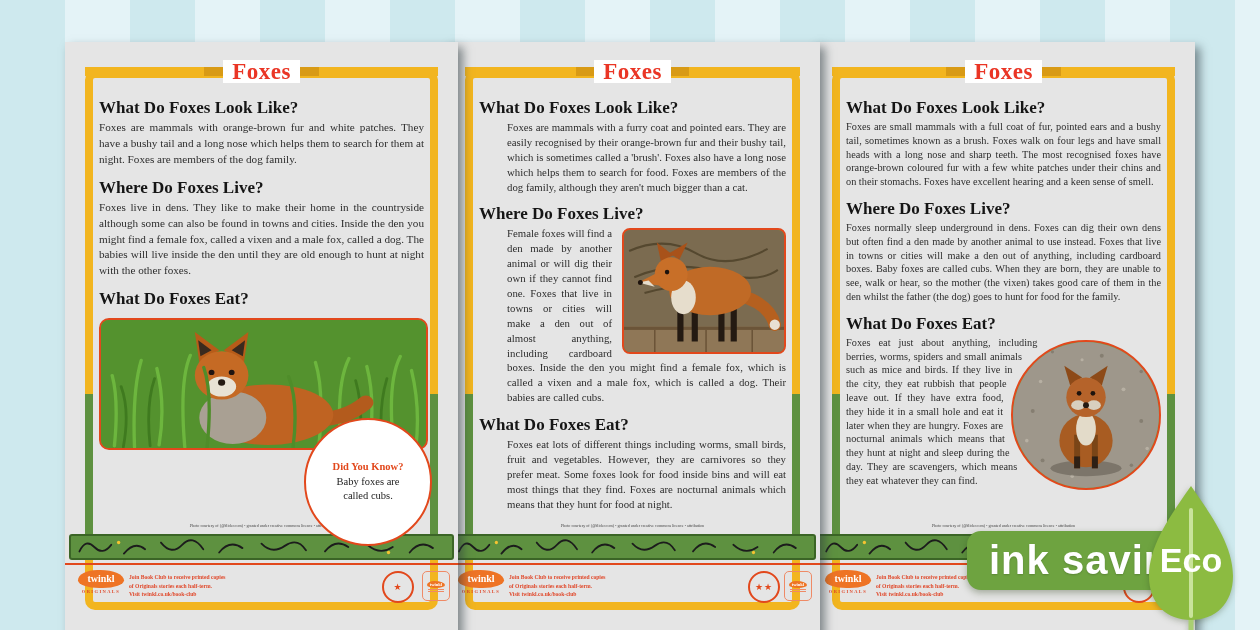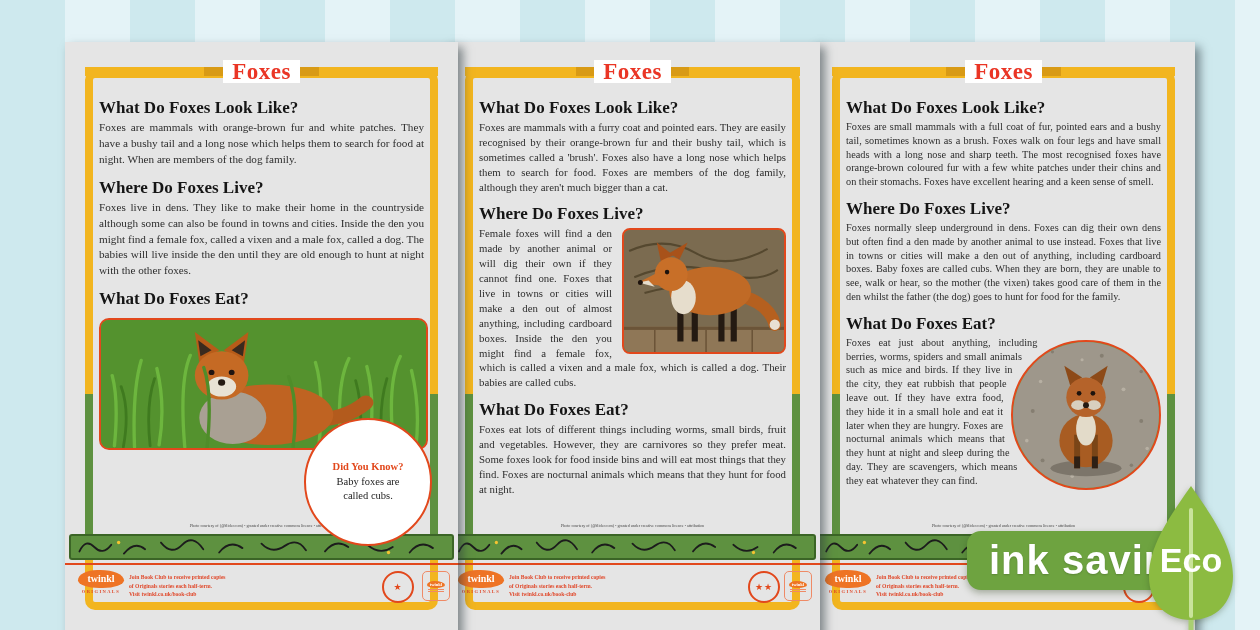--- a/index.html
+++ b/index.html
@@ -26,21 +26,21 @@
   .tbar.l{background:linear-gradient(90deg,#f2b51f 0 86%,#d89a15 86%);}
   .tbar.r{background:linear-gradient(90deg,#d89a15 0 14%,#f2b51f 14%);}
   .ptitle{padding:0 9px;background:#fff;color:#ea3525;font-weight:bold;
           font-size:23px;letter-spacing:.5px;line-height:1;}
 
   .content{position:absolute;left:34px;right:34px;top:44px;color:#2d2d2d;}
   .content h3{font-size:17px;margin:10px 0 2px;color:#151515;}
   .content h3:first-child{margin-top:12px;}
   .content p{margin:0;text-align:justify;}
   .p1 .content p{font-size:11.2px;line-height:1.42;}
-  .p2 .content p{font-size:10.8px;line-height:1.38;}
+  .p2 .content p{font-size:10.8px;line-height:1.38;margin-left:28px;}
   .p3 .content p{font-size:10.3px;line-height:1.34;}
   .clear{clear:both;}
 
   .photo{border:2px solid #e2481c;overflow:hidden;background:#6a9a3a;}
   .photo svg{display:block;width:100%;height:100%;}
   .photo1{margin-top:9px;width:100%;height:128px;border-radius:10px;}
   .photo2{float:right;width:160px;height:122px;margin:2px 0 4px 10px;border-radius:8px;}
   .photo3{float:right;width:146px;height:146px;margin:4px 0 4px 8px;border-radius:50%;
           shape-outside:circle(50%);}
 
@@ -93,21 +93,21 @@
   <div class="frame"></div>
   <div class="side-green l"></div>
   <div class="side-green r"></div>
   <div class="title-row">
     <div class="tbar l"></div>
     <div class="ptitle">Foxes</div>
     <div class="tbar r"></div>
   </div>
   <div class="content">
     <h3>What Do Foxes Look Like?</h3>
-    <p>Foxes are mammals with orange-brown fur and white patches. They have a bushy tail and a long nose which helps them to search for food at night. When are members of the dog family.</p>
+    <p>Foxes are mammals with orange-brown fur and white patches. They have a bushy tail and a long nose which helps them to search for them at night. Foxes are members of the dog family.</p>
     <h3>Where Do Foxes Live?</h3>
     <p>Foxes live in dens. They like to make their home in the countryside although some can also be found in towns and cities. Inside the den you might find a female fox, called a vixen and a male fox, called a dog. The babies will live inside the den until they are old enough to hunt at night with the other foxes.</p>
     <h3>What Do Foxes Eat?</h3>
     <div class="photo photo1">
       <svg viewBox="0 0 291 127" preserveAspectRatio="none">
         <rect width="291" height="127" fill="#54922e"></rect>
         <path d="M12,125 Q16,80 10,55 M30,126 Q28,70 36,40 M52,124 Q58,85 50,48 M75,126 Q70,60 80,35 M195,126 Q200,70 192,42 M215,125 Q210,65 222,38 M240,126 Q246,80 238,46 M262,125 Q256,62 268,36 M282,126 Q286,86 278,50" stroke="#6db63e" stroke-width="3" fill="none" stroke-linecap="round"></path>
         <path d="M20,126 Q26,90 18,66 M44,125 Q40,84 48,58 M230,126 Q236,92 228,60 M252,125 Q248,88 256,58" stroke="#3f7a1f" stroke-width="2.5" fill="none" stroke-linecap="round"></path>
         <path d="M150,95 Q210,108 237,82" stroke="#b35b1d" stroke-width="14" fill="none" stroke-linecap="round"></path>
         <ellipse cx="150" cy="94" rx="58" ry="30" fill="#bf6322"></ellipse>

